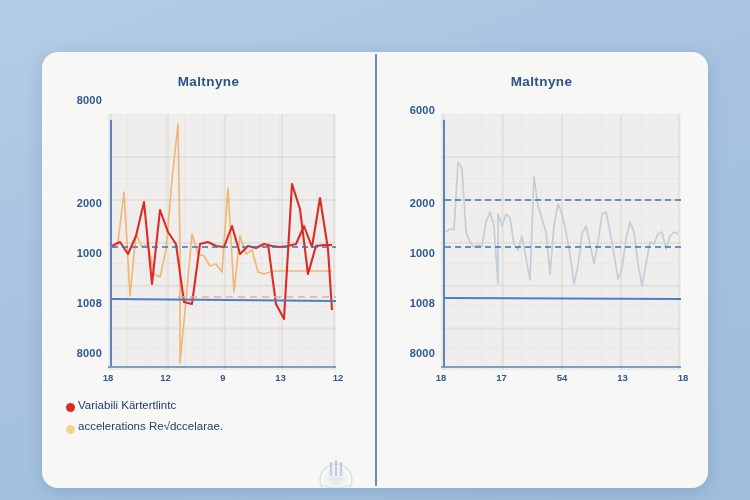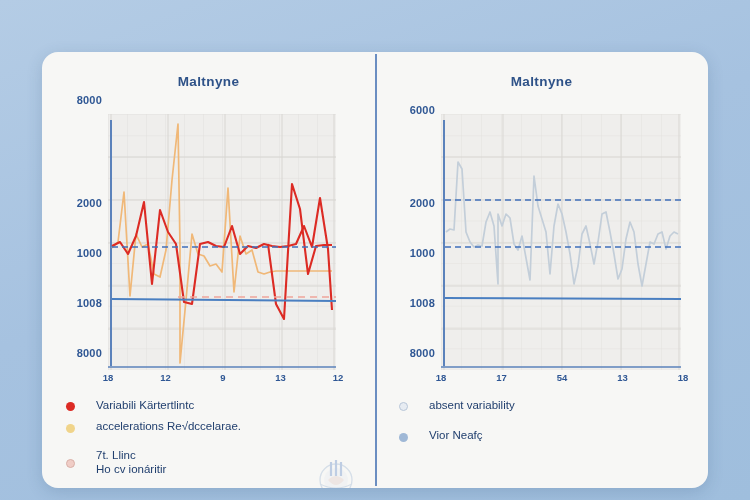--- a/index.html
+++ b/index.html
@@ -101,22 +101,22 @@
   .xlabrow span { width: 20px; text-align: center; }
 
   
   .legend {
     position: absolute;
     font-size: 11.5px;
     color: #22406f;
   }
   .legend-item {
     display: flex;
-    align-items: center;
-    gap: 21px;
+    align-items: flex-end;
+    gap: 3px;
     margin-bottom: 7px;
   }
   .legend-dot {
     width: 9px;
     height: 9px;
     border-radius: 50%;
     flex: none;
     margin-top: 3px;
   }
   .legend-text { line-height: 1.25; }
@@ -210,27 +210,20 @@
       </div>
 
       <div class="legend" style="left:24px; top:346px;">
         <div class="legend-item">
           <span class="legend-dot dot-red"></span>
           <span class="legend-text">Variabili Kärtertlintc</span>
         </div>
         <div class="legend-item">
           <span class="legend-dot dot-yellow"></span>
           <span class="legend-text">accelerations Re√dccelarae.</span>
-        </div>
-        <div class="legend-item" style="margin-top:14px;">
-          <span class="legend-dot dot-pink"></span>
-          <span class="legend-text">
-            <span class="legend-sub">7t. Llinc</span>
-            <span class="legend-sub">Ho cv ionáritir</span>
-          </span>
         </div>
       </div>
     </div>
 
     <div class="panel">
       <div class="panel-title">Maltnyne</div>
 
       <div class="ylab" style="left:18px; top:42px;margin-top:10px;">6000</div>
       <div class="ylab" style="left:18px; top:145px;">2000</div>
       <div class="ylab" style="left:18px; top:195px;">1000</div>
@@ -278,30 +271,20 @@
       </div>
 
       <div class="xlabrow" style="left:56px; top:320px; width:262px;">
         <span>18</span>
         <span>17</span>
         <span>54</span>
         <span>13</span>
         <span>18</span>
       </div>
 
-      <div class="legend" style="left:24px; top:346px;">
-        <div class="legend-item">
-          <span class="legend-dot dot-grey"></span>
-          <span class="legend-text">absent variability</span>
-        </div>
-        <div class="legend-item" style="margin-top:16px;">
-          <span class="legend-dot dot-blue"></span>
-          <span class="legend-text">Vior Neafç</span>
-        </div>
-      </div>
     </div>
 
   </div>
 
   <div id="divider"></div>
 
   <svg id="watermark" viewBox="0 0 52 44">
     <circle cx="26" cy="26" r="16" fill="none" stroke="#8aa8cc" stroke-width="1.3"></circle>
     <circle cx="26" cy="26" r="12" fill="#cfdcec" opacity="0.5"></circle>
     <path d="M21 8 L21 22 M26 6 L26 22 M31 8 L31 22" stroke="#3f6fba" stroke-width="2.2" fill="none"></path>

